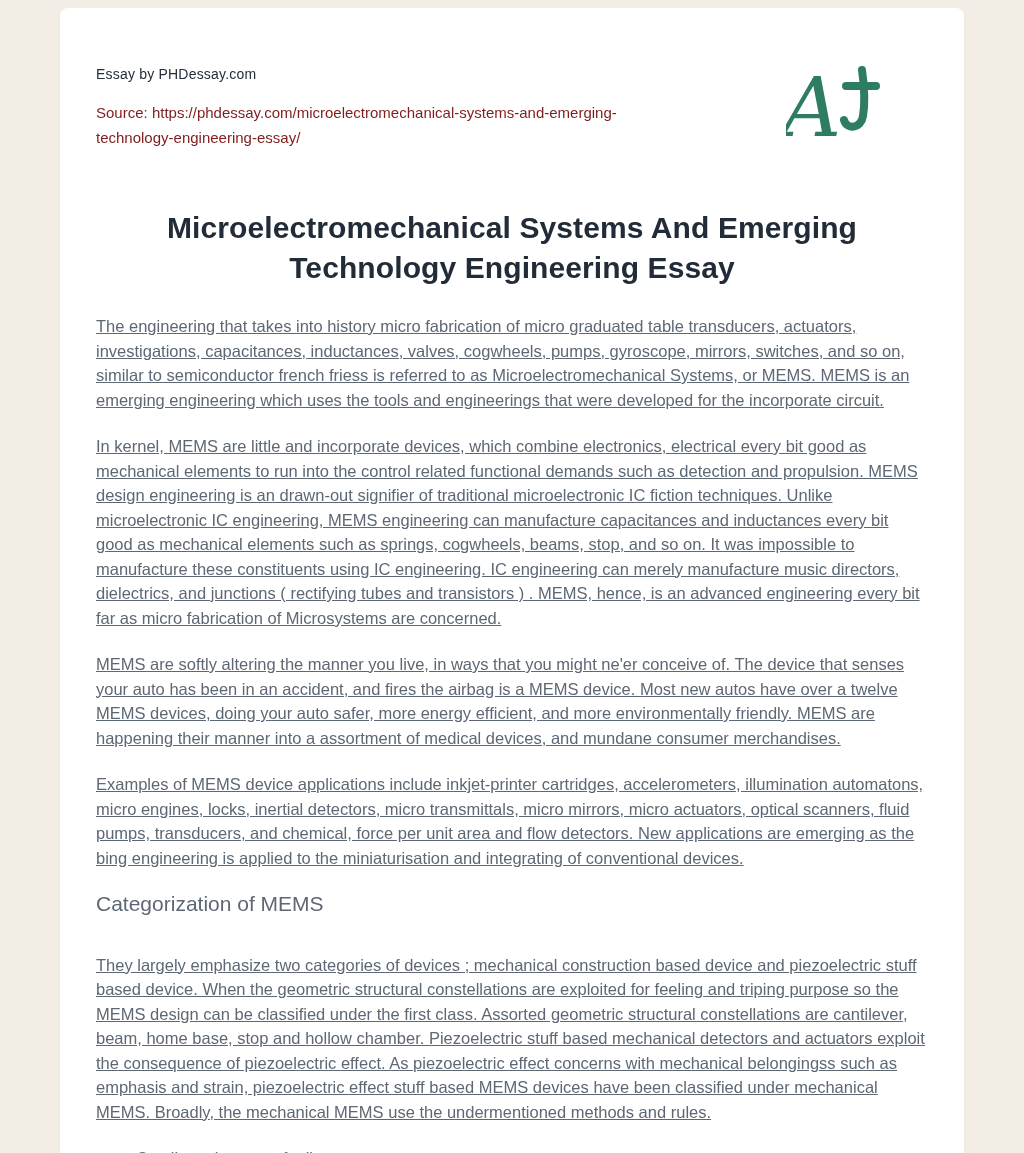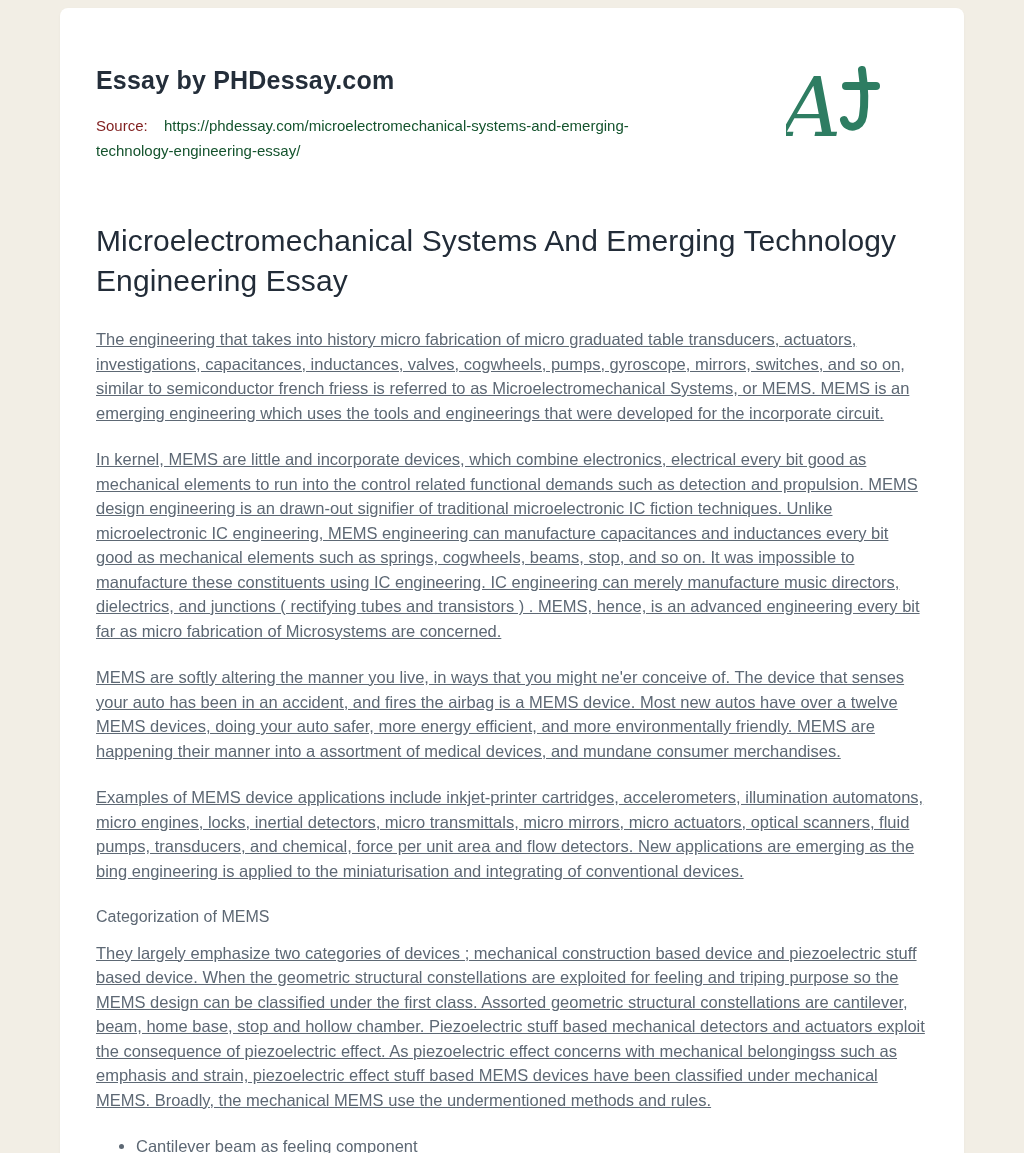--- a/index.html
+++ b/index.html
@@ -14,72 +14,72 @@
     width: 904px;
     margin: 8px auto 0 auto;
     background: #ffffff;
     border-radius: 8px;
     min-height: 1200px;
     padding: 58px 36px 40px 36px;
     position: relative;
     box-shadow: 0 1px 3px rgba(0,0,0,0.04);
   }
   .byline {
-    font-size: 25px;
-    font-weight: bold;
+    font-size: 14px;
+    font-weight: normal;
     color: #242e3a;
     letter-spacing: 0.2px;
   }
   .source-block {
     margin-top: 18px;
     max-width: 585px;
     font-size: 15px;
     line-height: 25px;
   }
   .source-label {
     color: #7f1d1d;
   }
   .source-link {
-    color: #14532d;
+    color: #7f1d1d;
     text-decoration: none;
     word-break: break-word;
-    margin-left: 12px;
   }
   .logo-wrap {
     position: absolute;
     top: 52px;
     right: 78px;
     width: 100px;
     height: 100px;
   }
   .essay-title {
     margin-top: 58px;
     font-size: 30px;
     line-height: 40px;
-    font-weight: normal;
+    font-weight: bold;
     color: #222c38;
     max-width: 840px;
     letter-spacing: 0.1px;
+    text-align: center;
   }
   .essay-body {
     margin-top: 26px;
     max-width: 834px;
     color: #5d6874;
     font-size: 16.5px;
     line-height: 24.5px;
   }
   .essay-body p {
     margin-bottom: 22px;
     text-decoration: underline;
   }
   .section-heading {
     color: #5d6874;
-    font-size: 16px;
+    font-size: 21px;
     line-height: 24.5px;
-    margin-bottom: 11px;
+    margin-bottom: 36px;
     font-weight: normal;
   }
   ul.essay-list {
     margin-left: 40px;
     color: #5d6874;
   }
   ul.essay-list li {
     margin-bottom: 5px;
     line-height: 24.5px;
   }

